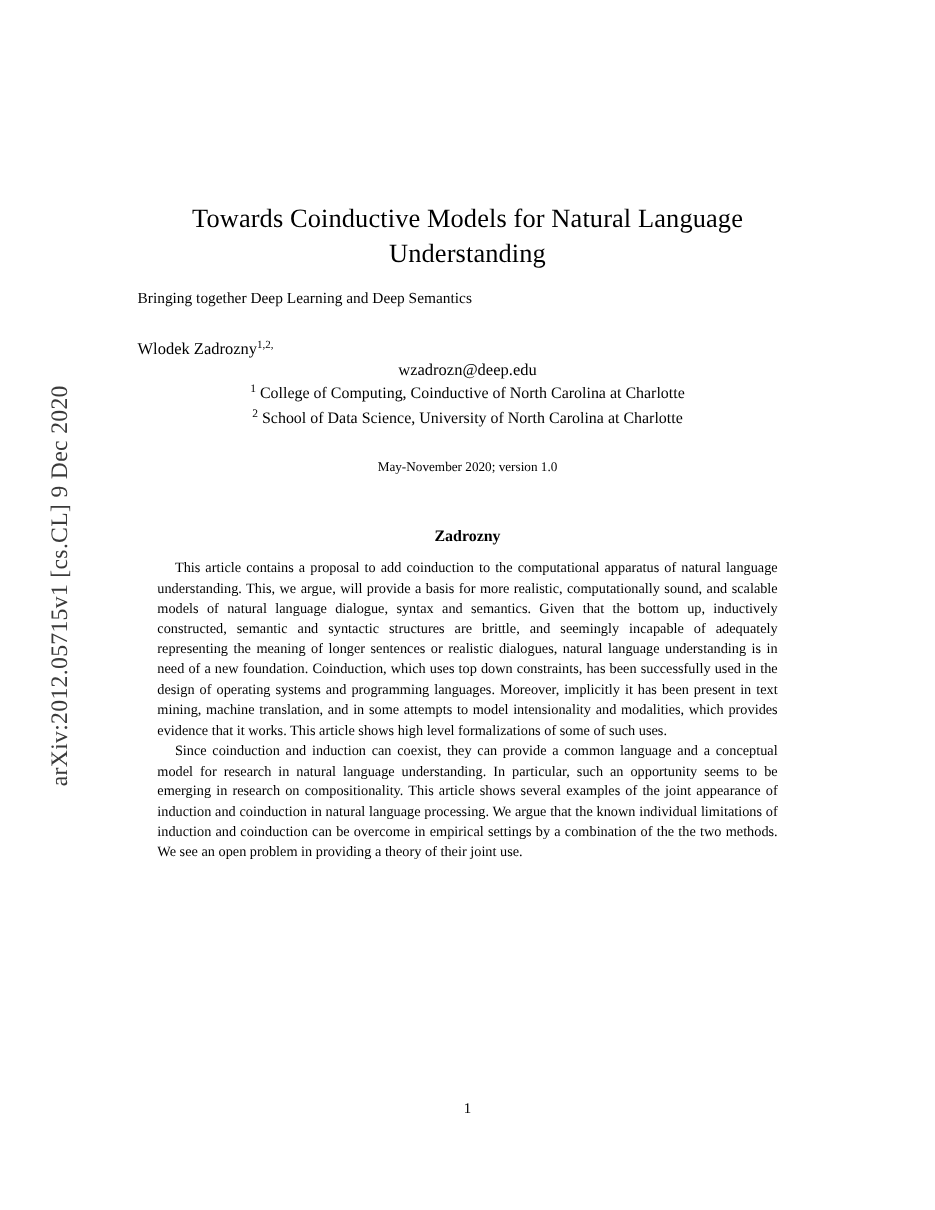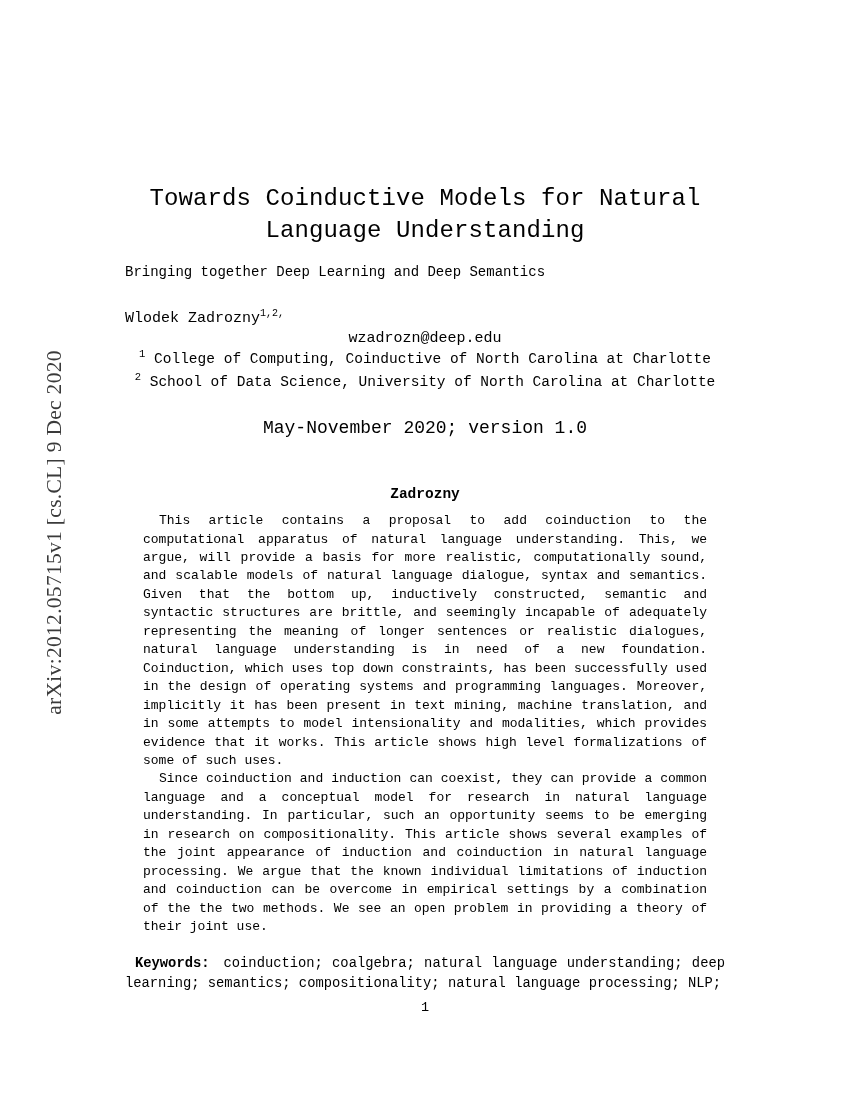--- a/index.html
+++ b/index.html
@@ -31,21 +31,20 @@
     color: #3a3a3a;
     white-space: nowrap;
   }
 
   .page {
     position: absolute;
     left: 125px;
     top: 0;
     width: 600px;
     height: 844px;
-    font-family: Liberation Mono, monospace;
   }
 
   .title {
     margin-top: 183px;
     font-size: 24px;
     line-height: 1.35;
     text-align: center;
     font-weight: normal;
     letter-spacing: 0.1px;
   }
@@ -76,21 +75,21 @@
     line-height: 1.52;
   }
   .affil .sup {
     font-size: 10.5px;
     vertical-align: super;
   }
 
   .date {
     margin-top: 25px;
     text-align: center;
-    font-size: 18px;
+    font-size: 12px;
   }
 
   .abstract-head {
     margin-top: 48px;
     text-align: center;
     font-size: 14.5px;
     font-weight: bold;
   }
 
   .abstract {
@@ -154,19 +153,16 @@
 
   <div class="date">May-November 2020; version 1.0</div>
 
   <div class="abstract-head">Zadrozny</div>
 
   <div class="abstract">
     <p>This article contains a proposal to add coinduction to the computational apparatus of natural language understanding. This, we argue, will provide a basis for more realistic, computationally sound, and scalable models of natural language dialogue, syntax and semantics. Given that the bottom up, inductively constructed, semantic and syntactic structures are brittle, and seemingly incapable of adequately representing the meaning of longer sentences or realistic dialogues, natural language understanding is in need of a new foundation. Coinduction, which uses top down constraints, has been successfully used in the design of operating systems and programming languages. Moreover, implicitly it has been present in text mining, machine translation, and in some attempts to model intensionality and modalities, which provides evidence that it works. This article shows high level formalizations of some of such uses.</p>
     <p>Since coinduction and induction can coexist, they can provide a common language and a conceptual model for research in natural language understanding. In particular, such an opportunity seems to be emerging in research on compositionality. This article shows several examples of the joint appearance of induction and coinduction in natural language processing. We argue that the known individual limitations of induction and coinduction can be overcome in empirical settings by a combination of the the two methods. We see an open problem in providing a theory of their joint use.</p>
   </div>
 
-  <div class="keywords">
-    <span class="kw-label">Keywords:</span><span>coinduction; coalgebra; natural language understanding; deep learning; semantics; compositionality; natural language processing; NLP;</span>
-  </div>
 
   <div class="page-number">1</div>
 
 </div>
 
 </body></html>

